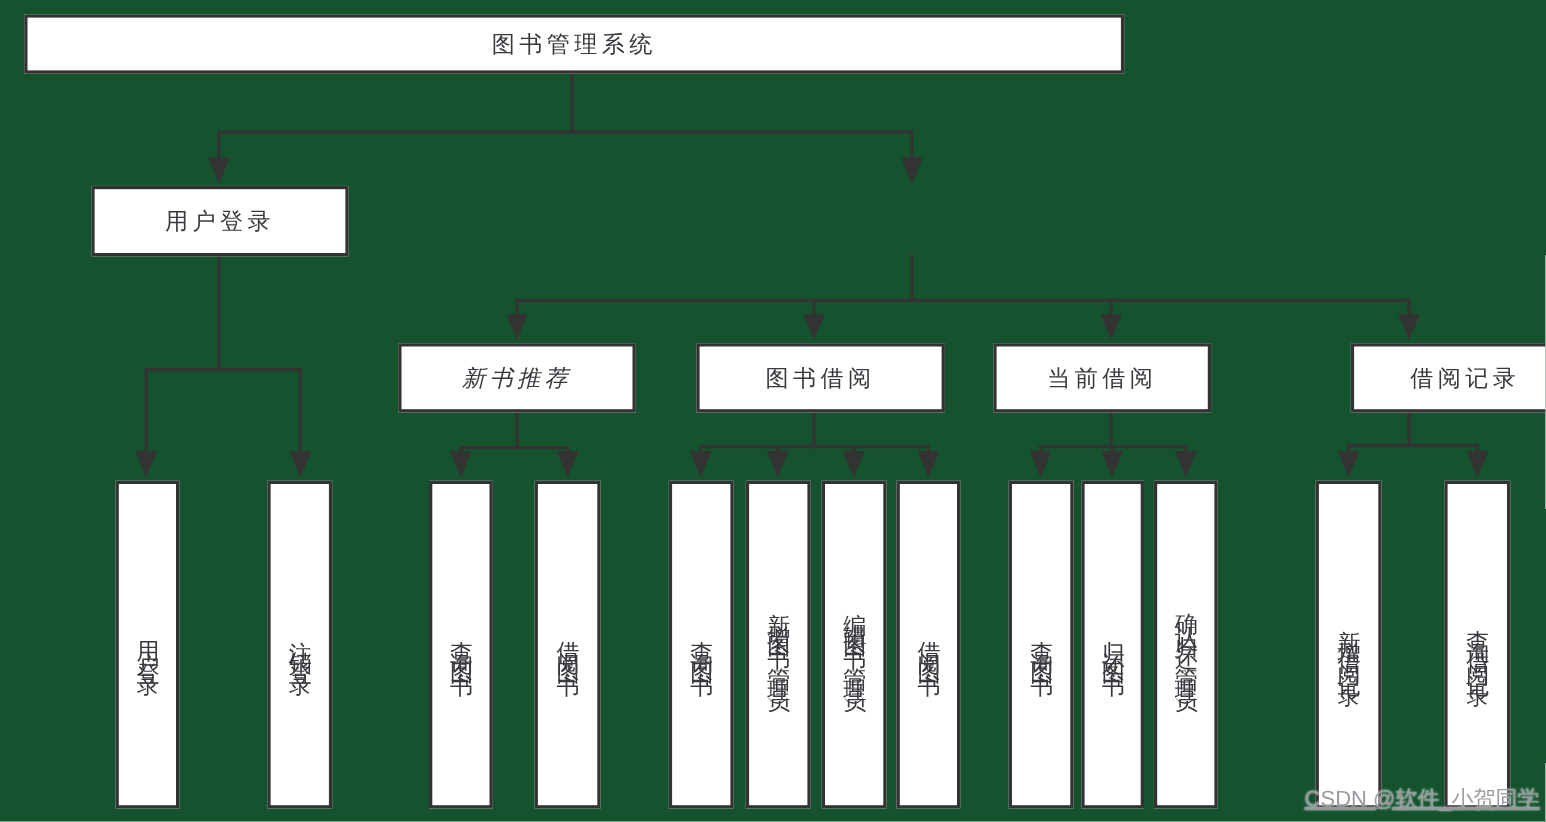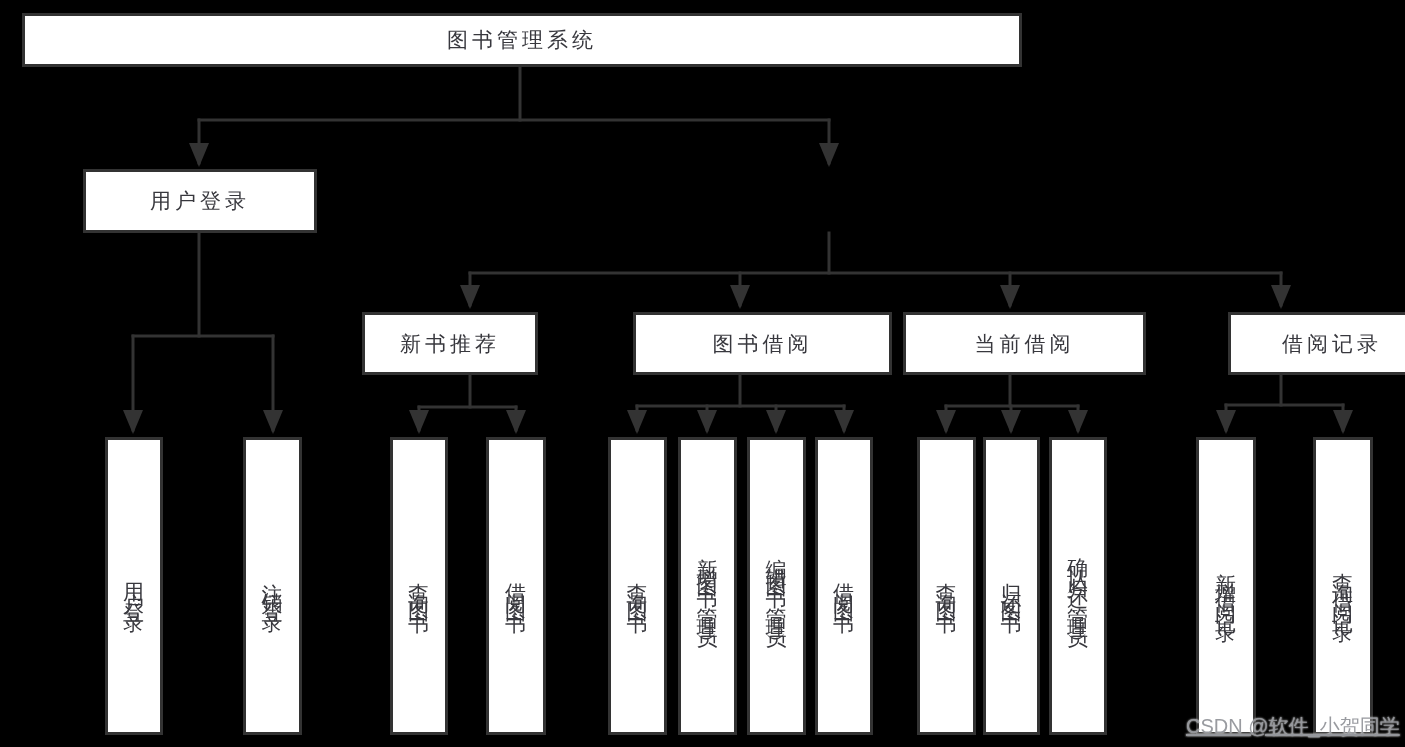--- a/index.html
+++ b/index.html
@@ -5,21 +5,21 @@
   html, body {
     margin: 0;
     padding: 0;
     background: #ffffff;
     font-family: "Liberation Sans", "DejaVu Sans", sans-serif;
   }
   #stage {
     position: relative;
     width: 1405px;
     height: 747px;
-    background: #000000;
+    background: #14532d;
     overflow: hidden;
   }
   #connectors {
     position: absolute;
     left: 0; top: 0;
     width: 1405px; height: 747px;
     pointer-events: none;
   }
   .node {
     position: absolute;
@@ -34,23 +34,23 @@
   .hlabel {
     font-size: 21px;
     letter-spacing: 4px;
     white-space: nowrap;
     color: #38383e;
   }
   .node.root   { left: 22px;  top: 13px;  width: 1000px; height: 54px; }
   .node.l2a    { left: 83px;  top: 169px; width: 234px;  height: 64px; }
   .node.l2b    { left: 712px; top: 169px; width: 236px;  height: 64px; }
   .node.l3     { top: 312px; height: 63px; }
-  .node.s0     { left: 362px;  width: 176px; }
-  .node.s1     { left: 633px;  width: 259px; }
-  .node.s2     { left: 903px;  width: 243px; text-align: center; }
+  .node.s0     { left: 362px;  width: 216px; font-style: italic; }
+  .node.s1     { left: 633px;  width: 226px; }
+  .node.s2     { left: 903px;  width: 198px; text-align: center; }
   .node.s3     { left: 1228px; width: 208px; }
   .node.leaf   { top: 437px; height: 298px; }
   .vtext {
     writing-mode: vertical-rl;
     font-size: 21px;
     letter-spacing: 10px;
     line-height: 1;
     color: #38383e;
     text-align: center;
   }

